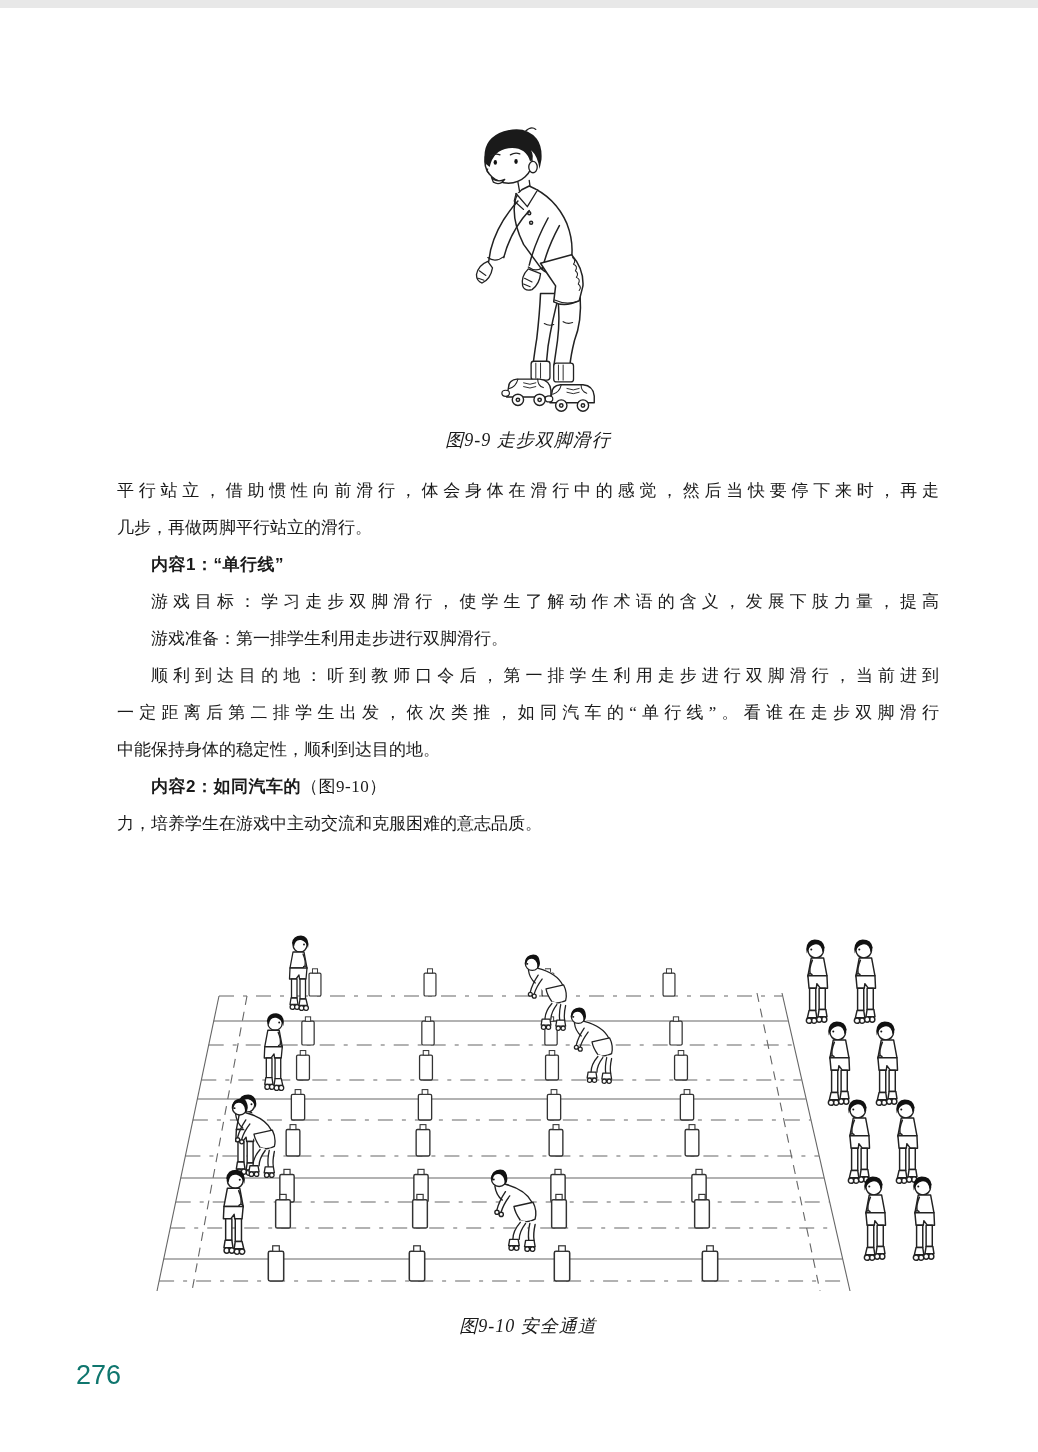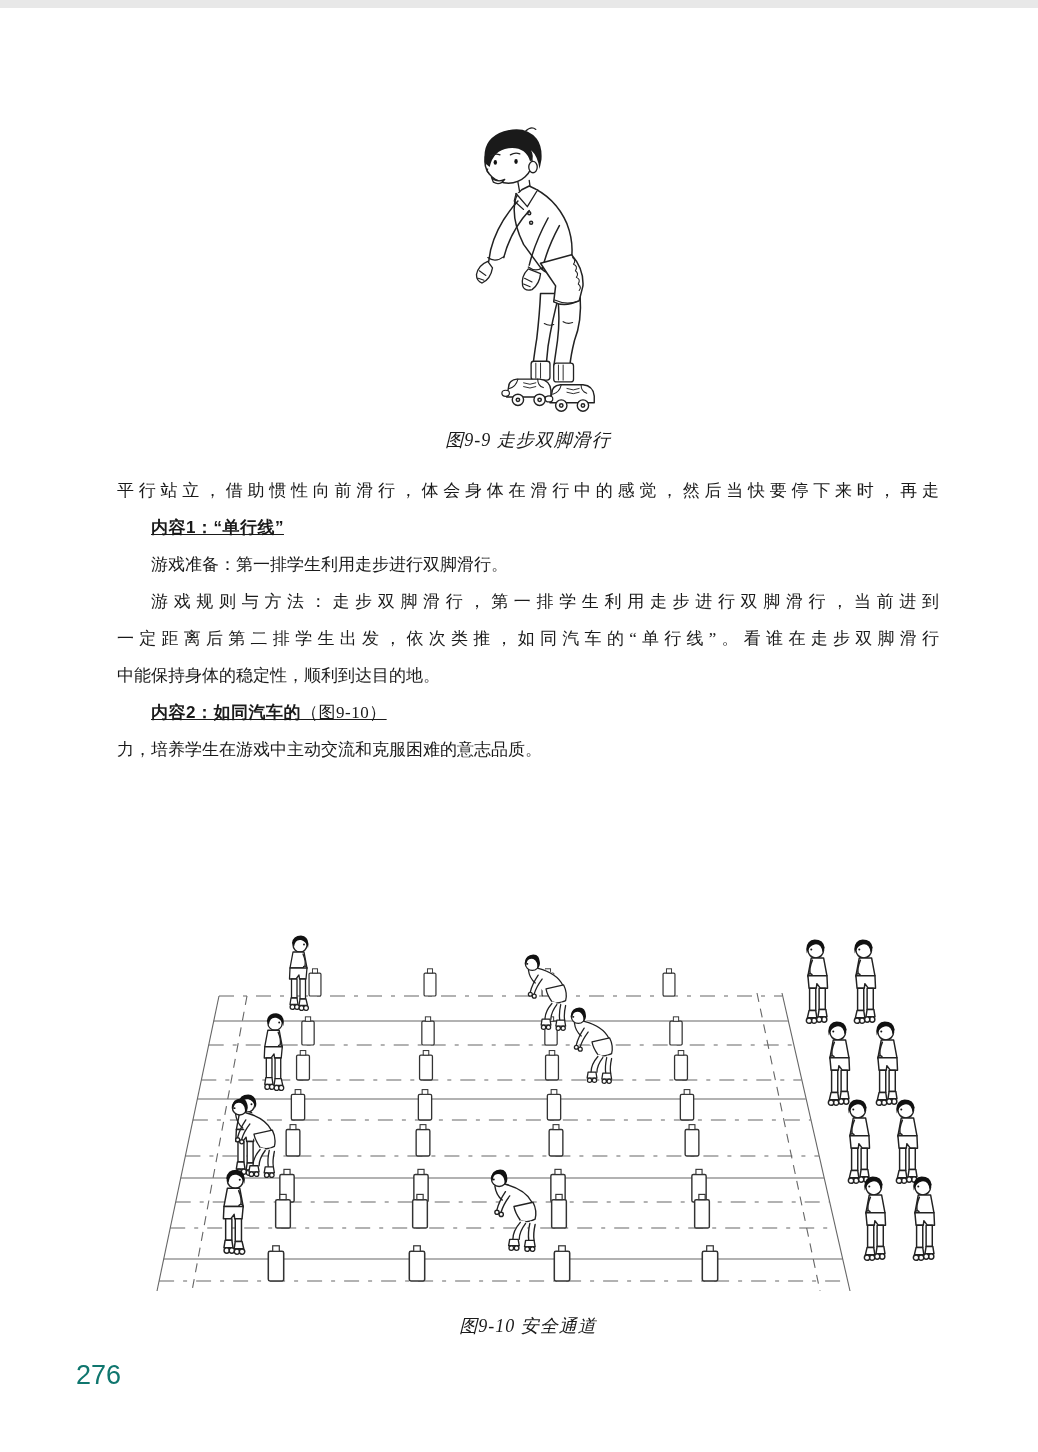--- a/index.html
+++ b/index.html
@@ -8,21 +8,21 @@
   .fig9{position:absolute;left:450px;top:112px;width:166px;height:294px;}
   .fig10{position:absolute;left:95px;top:908px;width:850px;height:402px;}
   .caption{position:absolute;left:117px;width:822px;text-align:center;font-style:italic;
            font-size:18px;line-height:24px;letter-spacing:1px;color:#1a1a1a;}
   .cap1{top:420px;}
   .cap2{top:1306px;}
   .textcol{position:absolute;left:117px;top:464px;width:822px;font-size:17px;line-height:37px;}
   .ln{height:37px;overflow:hidden;text-align:justify;}
   .jl{text-align-last:justify;}
   .ind{text-indent:2em;}
-  .hd{font-weight:bold;font-family:"Liberation Sans","DejaVu Sans",sans-serif;letter-spacing:.5px;text-decoration:underline;}
+  .hd{font-weight:bold;font-family:"Liberation Sans","DejaVu Sans",sans-serif;letter-spacing:.5px;}
   .hd .reg{font-weight:normal;font-family:"Liberation Serif","DejaVu Serif",serif;}
   .pagenum{position:absolute;left:76px;top:1352px;font-size:27px;line-height:30px;
            font-family:"Liberation Sans","DejaVu Sans",sans-serif;color:#0f766e;}
 </style>
 </head>
 <body>
 
 <div class="page">
 
   <svg class="fig9" viewBox="0 0 176 312" xmlns="http://www.w3.org/2000/svg">
@@ -92,23 +92,25 @@
         <circle cx="141" cy="303" r="6" fill="#fff" stroke-width="1.5"></circle>
           <circle cx="141" cy="303" r="1.8"></circle>
       </g>
     </g>
   </svg>
 
   <div class="caption cap1">图9-9 走步双脚滑行</div>
 
   <div class="textcol">
     <div class="ln jl">平行站立，借助惯性向前滑行，体会身体在滑行中的感觉，然后当快要停下来时，再走</div>
+    <div class="ln">几步，再做两脚平行站立的滑行。</div>
     <div class="ln hd ind">内容1：“单行线”</div>
+    <div class="ln jl ind">游戏目标：学习走步双脚滑行，使学生了解动作术语的含义，发展下肢力量，提高</div>
     <div class="ln ind">游戏准备：第一排学生利用走步进行双脚滑行。</div>
-    <div class="ln jl ind">游戏规则与方法：走步双脚滑行，第一排学生利用走步进行双脚滑行，当前进到</div>
+    <div class="ln jl ind">顺利到达目的地：听到教师口令后，第一排学生利用走步进行双脚滑行，当前进到</div>
     <div class="ln jl">一定距离后第二排学生出发，依次类推，如同汽车的“单行线”。看谁在走步双脚滑行</div>
     <div class="ln">中能保持身体的稳定性，顺利到达目的地。</div>
     <div class="ln hd ind"><span>内容2：如同汽车的</span><span class="reg">（图9-10）</span></div>
     <div class="ln">力，培养学生在游戏中主动交流和克服困难的意志品质。</div>
   </div>
 
   <svg class="fig10" viewBox="0 0 850 402" xmlns="http://www.w3.org/2000/svg">
     <defs>
       <g id="bottle">
         <rect x="-7" y="-27" width="14" height="27" rx="1.5" fill="#fff" stroke="#333" stroke-width="1.4"></rect>

